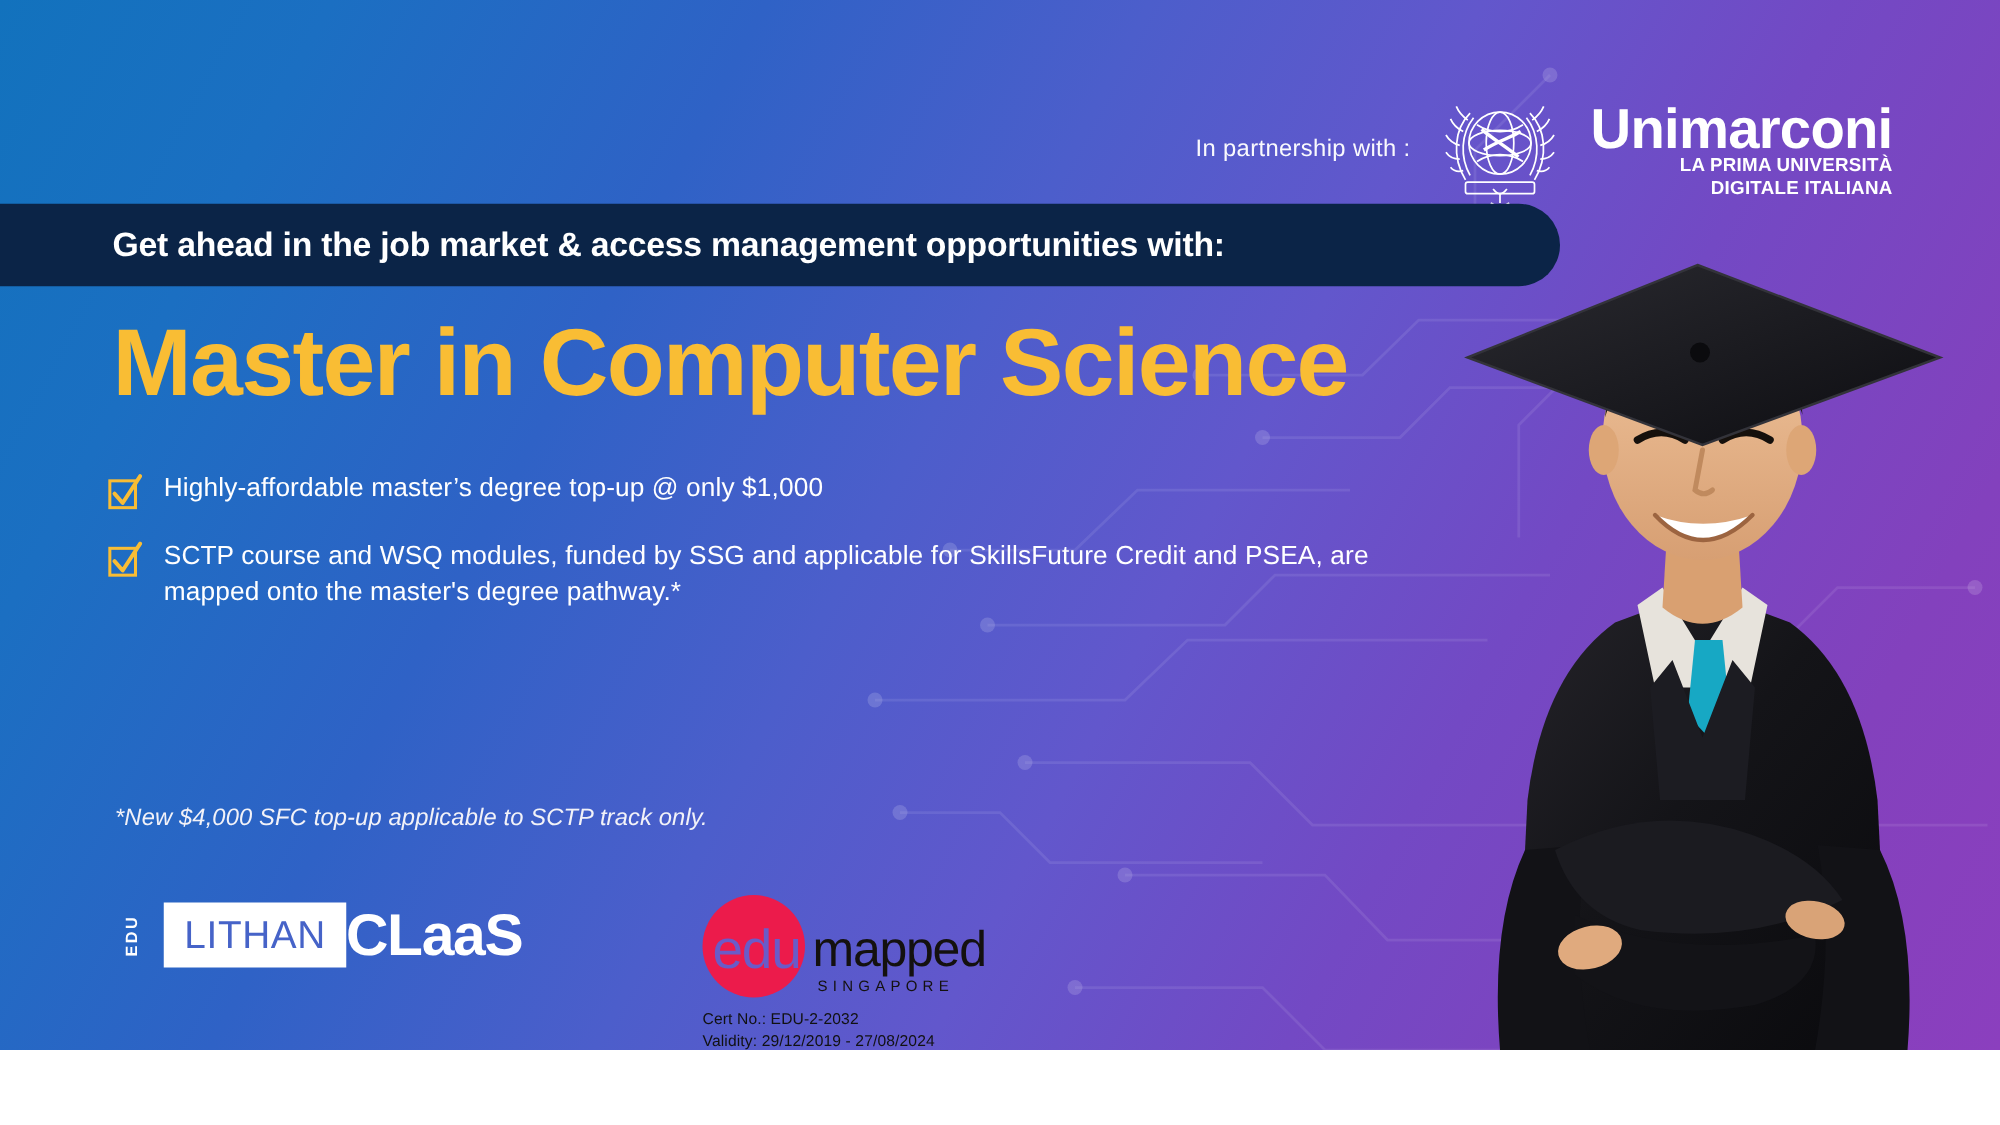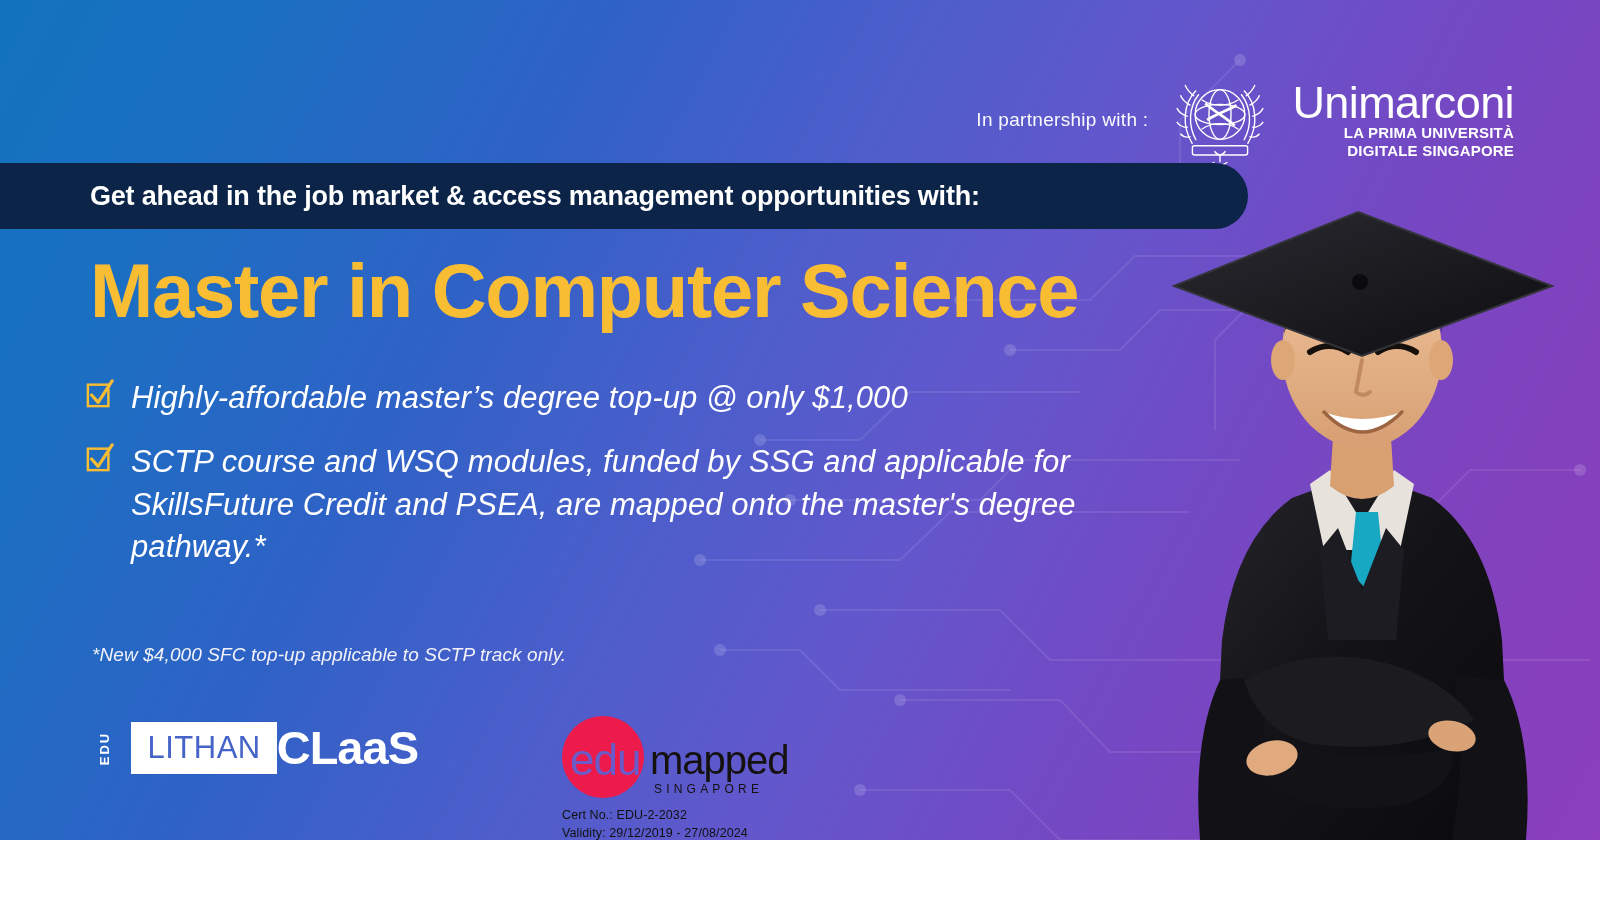--- a/index.html
+++ b/index.html
@@ -43,21 +43,21 @@
     letter-spacing: .3px;
     white-space: nowrap;
     font-weight: 400;
     opacity: .97;
   }
   #crest { width: 92px; height: 96px; flex: none; }
   #uni-lockup { display: flex; flex-direction: column; align-items: flex-start; }
   #uni-name {
     color: #fff;
     font-size: 45px;
-    font-weight: 400;
+    font-weight: 700;
     line-height: .96;
     letter-spacing: -0.6px;
   }
   #uni-sub1, #uni-sub2 {
     color: #fff;
     font-weight: 700;
     font-size: 15px;
     line-height: 1.18;
     letter-spacing: .2px;
     align-self: flex-end;
@@ -101,26 +101,25 @@
   }
   .bullet {
     display: flex;
     align-items: flex-start;
     margin-bottom: 22px;
   }
   .bullet:nth-child(2) { margin-bottom: 20px; }
   .check-icon { width: 28px; height: 30px; flex: none; margin-top: 2px; }
   .bullet-text {
     color: #ffffff;
-    font-size: 31px;
+    font-size: 21px;
     line-height: 1.37;
     padding-left: 17px;
     font-weight: 400;
     letter-spacing: .1px;
-    font-style: italic;
   }
 
   
   #footnote {
     position: absolute;
     left: 92px; top: 644px;
     color: #f2f2f8;
     font-size: 19px;
     font-style: italic;
     letter-spacing: .1px;
@@ -293,21 +292,21 @@
         <rect x="20" y="80" width="60" height="10" rx="2"></rect>
         <path d="M44 86 q6 8 12 0"></path>
         <path d="M50 90 v8"></path>
         <path d="M42 98 q8 6 16 0"></path>
       </g>
     </svg>
 
     <div id="uni-lockup">
       <div id="uni-name">Unimarconi</div>
       <div id="uni-sub1">LA PRIMA UNIVERSITÀ</div>
-      <div id="uni-sub2">DIGITALE SINGAPORE</div>
+      <div id="uni-sub2">DIGITALE ITALIANA</div>
     </div>
   </div>
 
   <div id="headline-bar">
     <div id="headline-text">Get ahead in the job market &amp; access management opportunities with:</div>
   </div>
 
   <div id="main-title">Master in Computer Science</div>
 
   <div id="bullets">

